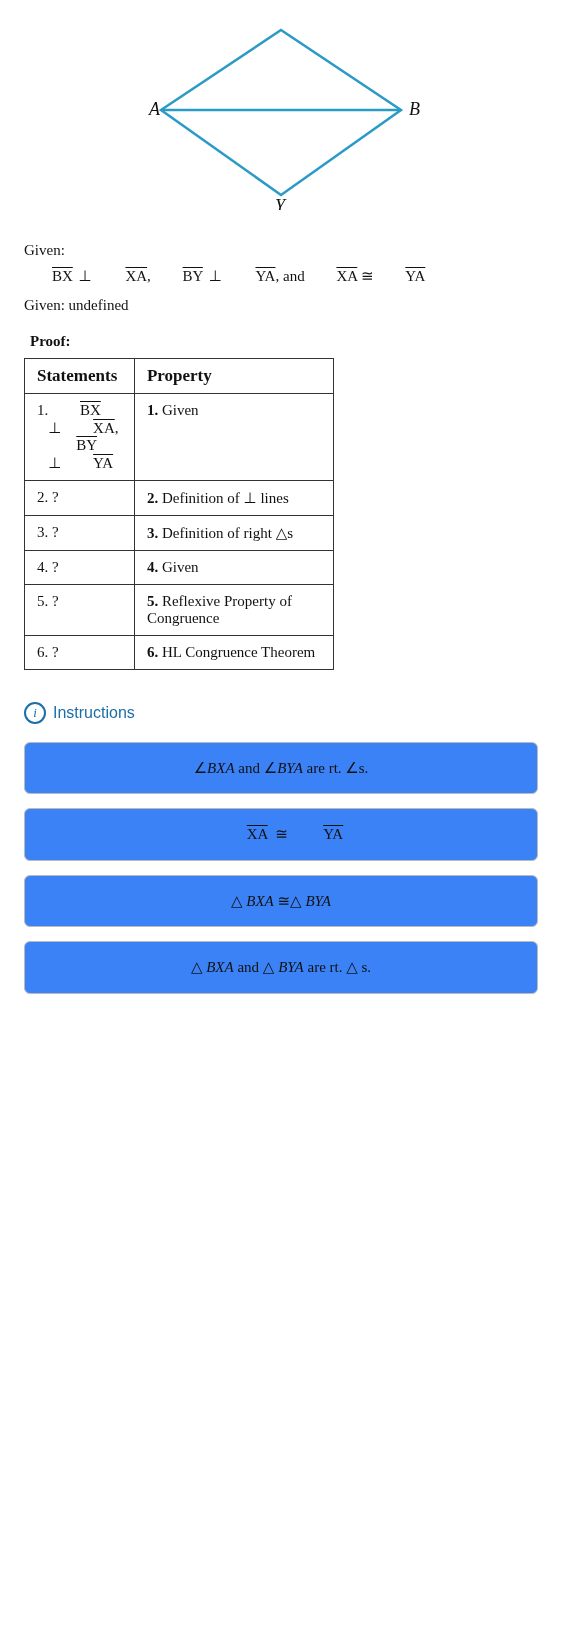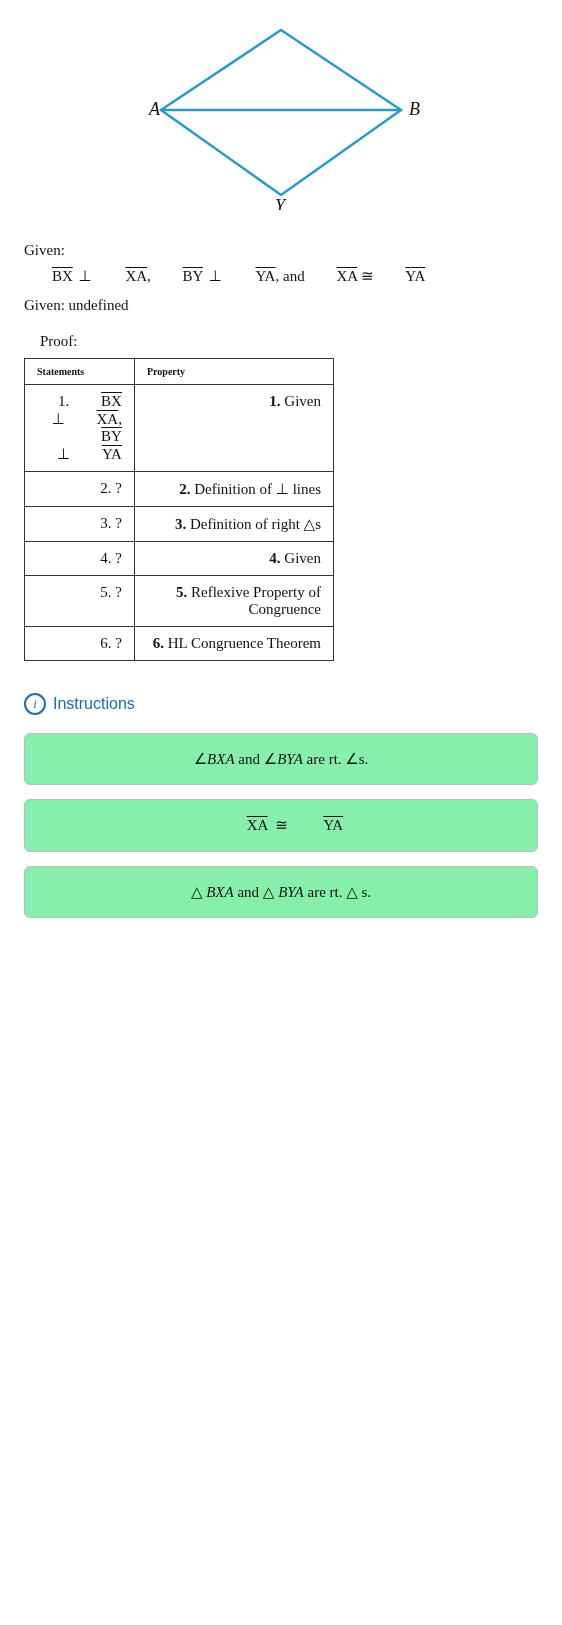--- a/index.html
+++ b/index.html
@@ -26,44 +26,43 @@
     .given-section {
       margin: 18px 0 10px 0;
       line-height: 1.7;
     }
     .given-section .label { font-weight: normal; }
     .overline { text-decoration: overline; margin-left: 28px; }
     .perp { margin: 0 2px; }
 
     
     .proof-heading {
-      font-weight: normal;
-      margin: 14px 0 8px 16px;
+      font-weight: bold;
+      margin: 14px 0 8px 6px;
     }
 
     
     .proof-table {
       border-collapse: collapse;
       width: 310px;
       border: 1.5px solid #333;
     }
     .proof-table th {
       border: 1.5px solid #333;
       padding: 7px 12px;
       background: #fff;
       font-weight: bold;
       text-align: left;
-      font-size: 10px;
+      font-size: 17px;
     }
     .proof-table td {
       border: 1.5px solid #333;
       padding: 8px 12px;
       vertical-align: top;
       font-size: 15px;
-      text-align: right;
     }
     .proof-table td.stmt {
       width: 110px;
     }
     .proof-table td.rsn {
       width: 200px;
     }
 
     
     .instructions-section {
@@ -93,21 +92,21 @@
     }
 
     
     .tile {
       border: 1.5px solid #bbb;
       border-radius: 6px;
       padding: 14px 18px;
       margin-bottom: 14px;
       text-align: center;
       font-size: 15px;
-      background: #86efac;
+      background: #3b82f6;
       cursor: pointer;
       line-height: 1.5;
     }
   </style>
 </head>
 <body>
 
 <div class="diagram-container">
   <svg width="300" height="190" viewBox="0 0 300 190">
 
@@ -200,18 +199,21 @@
   <div class="tile">
     ∠<em>BXA</em> and ∠<em>BYA</em> are rt. ∠s.
   </div>
 
   <div class="tile">
     <span class="overline">XA</span>
     &nbsp;≅&nbsp;
     <span class="overline">YA</span>
   </div>
 
+  <div class="tile">
+    △ <em>BXA</em> ≅△ <em>BYA</em>
+  </div>
 
 
   <div class="tile">
     △ <em>BXA</em> and △ <em>BYA</em> are rt. △ s.
   </div>
 </div>
 
 </body></html>

